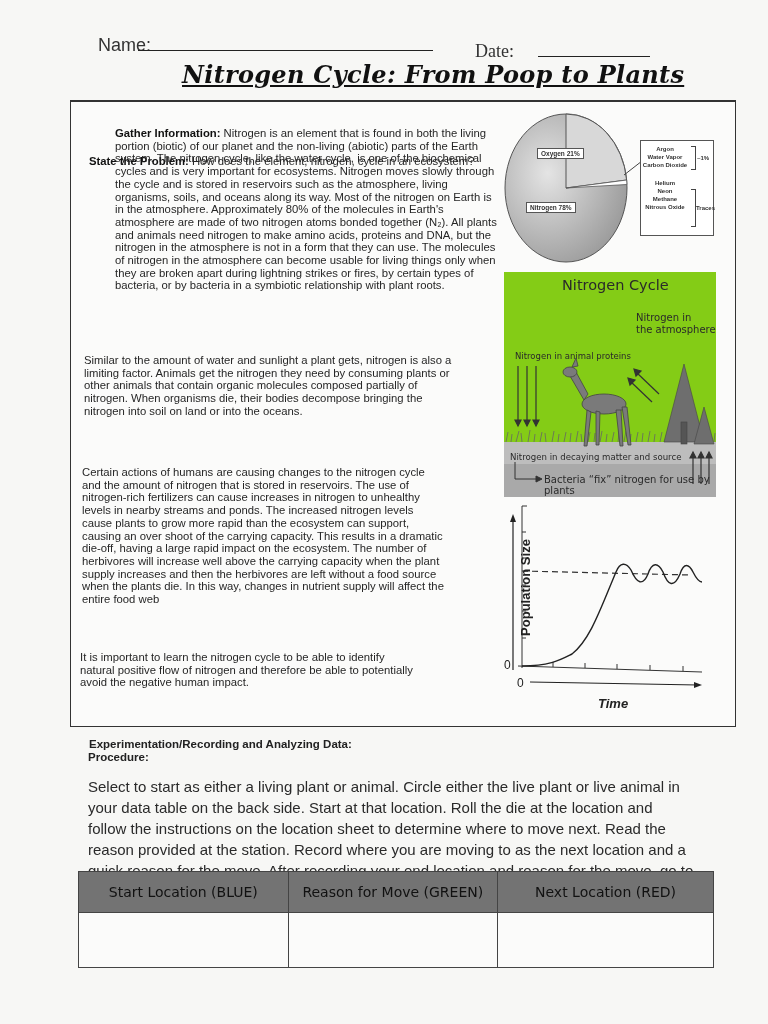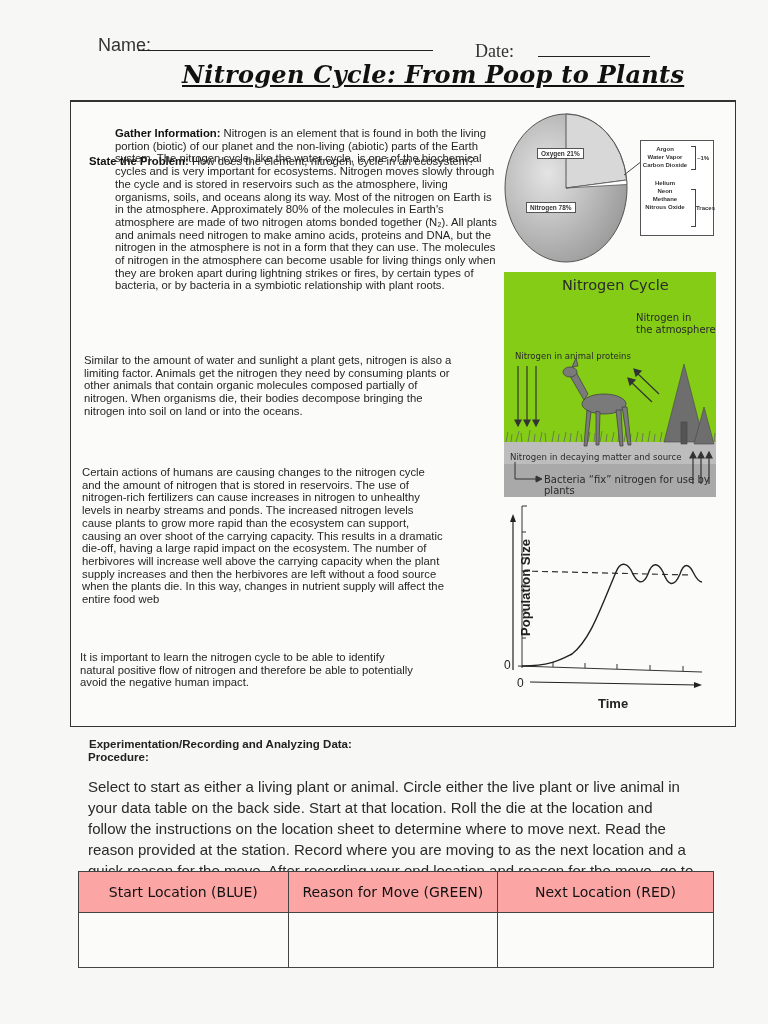--- a/index.html
+++ b/index.html
@@ -37,21 +37,21 @@
   .nc-box { background: #84cc16; }
   .nc-text { font-family: "DejaVu Sans", sans-serif; color: #2a2a2a; }
   .graph-label { font-family: "Liberation Sans", sans-serif; font-weight: bold; color: #222; }
   .section-head { font-size: 11.5px; font-weight: bold; color: #222; line-height: 13px; }
   .proc-text { font-size: 15px; line-height: 21px; color: #2a2a2a; }
   table.example {
     border-collapse: collapse; width: 636px;
     font-family: "DejaVu Sans", sans-serif;
   }
   table.example th {
-    background: #fca5a5; font-size: 14px; font-weight: normal; color: #111;
+    background: #737373; font-size: 14px; font-weight: normal; color: #111;
     border: 1.2px solid #444; height: 38px; text-align: center; margin-left: 24px;
   }
   table.example td { border: 1.2px solid #444; height: 52px; background: #fbfbfa; }
 </style>
 </head>
 <body>
 
 <div class="abs hdr-label" style="left:98px; top:35px;">Name:</div>
 <div class="abs hdr-line" style="left:138px; top:50px; width:295px;"></div>
 <div class="abs hdr-label" style="left:475px; top:41px;font-family:Liberation Serif, serif;">Date:</div>
@@ -201,21 +201,21 @@
     <line x1="50" y1="182" x2="218" y2="185" stroke="#222" stroke-width="1.2"></line>
     <polygon points="214,182 222,185 214,188" fill="#222"></polygon>
 
     <line x1="42" y1="71" x2="210" y2="75" stroke="#333" stroke-width="1.2" stroke-dasharray="6,4"></line>
 
     <path d="M42 166 C70 166, 80 160, 92 154 C110 140, 120 110, 136 72 C140 62, 146 62, 151 70 C157 84, 163 86, 168 74 C172 62, 178 62, 183 72 C188 86, 194 88, 200 74 C204 62, 209 64, 213 72 C217 80, 220 82, 222 82" fill="none" stroke="#222" stroke-width="1.4"></path>
   </svg>
   <div class="abs graph-label" style="left:-10px; top:80px; font-size:13px; transform:rotate(-90deg); transform-origin:center; white-space:nowrap; width:110px; text-align:center;">Population Size</div>
   <div class="abs" style="left:24px; top:158px; font-size:12px; color:#222;">0</div>
   <div class="abs" style="left:37px; top:176px; font-size:12px; color:#222;">0</div>
-  <div class="abs graph-label" style="left:118px; top:196px; font-size:13px;">Time</div>
+  <div class="abs graph-label" style="left:118px; top:196px; font-size:13px;font-style:italic;">Time</div>
 </div>
 
 <div class="abs section-head" style="left:89px; top:738px;">Experimentation/Recording and Analyzing Data:</div>
 <div class="abs section-head" style="left:88px; top:751px;">Procedure:</div>
 <div class="abs proc-text" style="left:88px; top:776px; width:606px;">Select to start as either a living plant or animal. Circle either the live plant or live animal in your data table on the back side. Start at that location. Roll the die at the location and follow the instructions on the location sheet to determine where to move next. Read the reason provided at the station. Record where you are moving to as the next location and a quick reason for the move. After recording your end location and reason for the move, go to the end location and repeat the procedure. Start by recording that location as the start location.</div>
 
 <div class="abs section-head" style="left:86px; top:856px; font-weight:normal; font-size:11.5px;margin-top:41px;">Example:</div>
 <div class="abs" style="left:78px; top:871px;">
   <table class="example">
     <thead>

